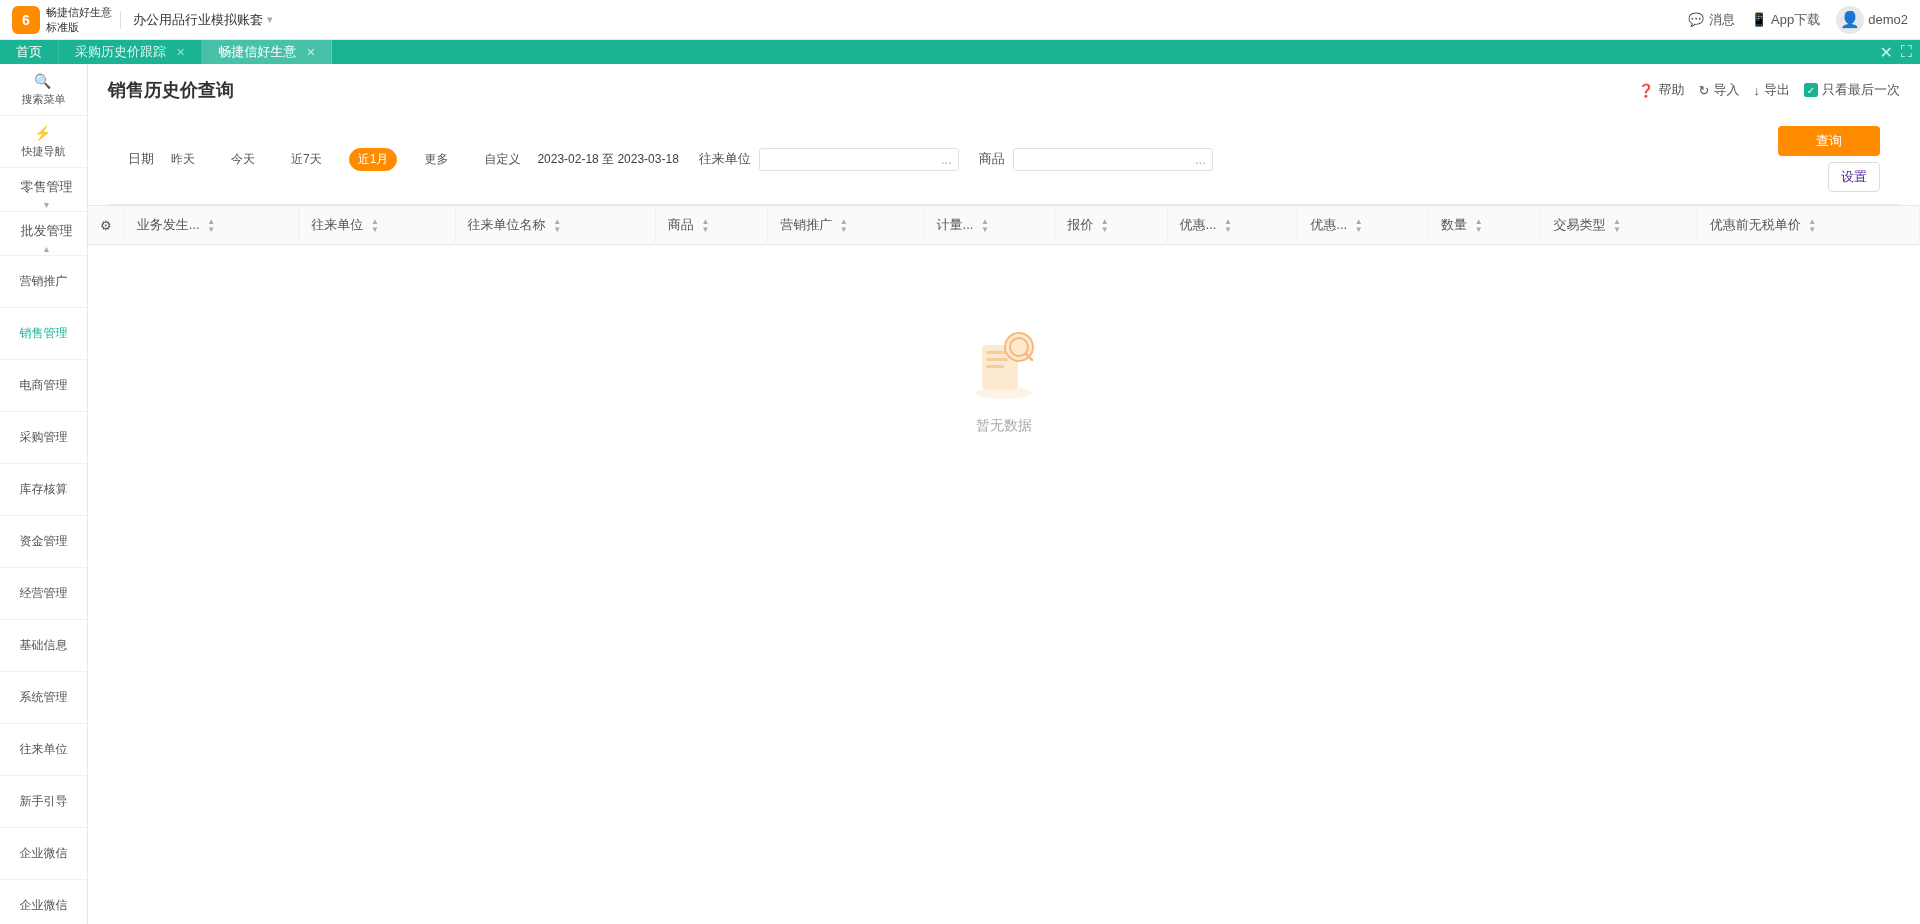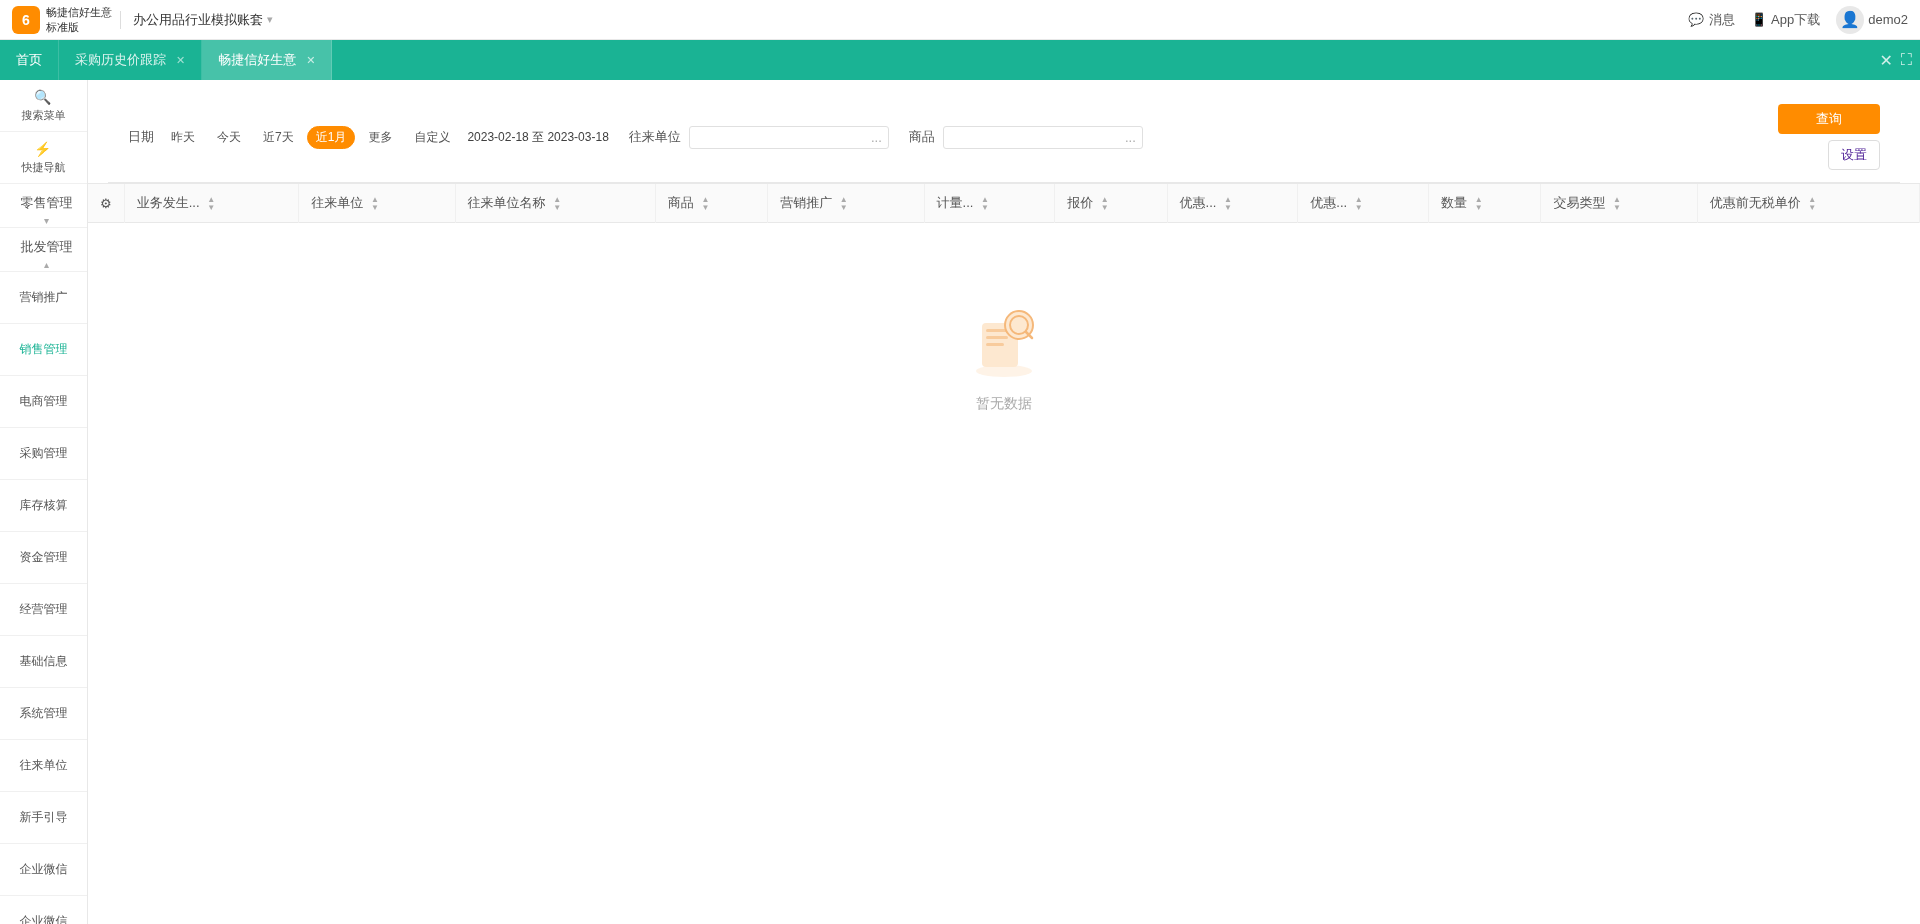--- a/index.html
+++ b/index.html
@@ -20,21 +20,21 @@
     .logo-area { display: flex; align-items: center; gap: 6px; cursor: pointer; }
     .logo-icon { width: 28px; height: 28px; background: #ff8c00; border-radius: 6px; display: flex; align-items: center; justify-content: center; color: white; font-weight: bold; font-size: 14px; }
     .logo-text { font-size: 11px; color: #333; line-height: 1.3; }
     .topbar-title { font-size: 13px; color: #333; padding-left: 12px; border-left: 1px solid #ddd; display: flex; align-items: center; gap: 4px; }
     .topbar-right { display: flex; align-items: center; gap: 16px; }
     .topbar-btn { display: flex; align-items: center; gap: 4px; color: #555; cursor: pointer; font-size: 13px; }
     .avatar { width: 28px; height: 28px; border-radius: 50%; background: #e8e8e8; overflow: hidden; display: flex; align-items: center; justify-content: center; }
 
     
     .tabbar {
-      height: 40px;
+      height: 24px;
       background: #1ab394;
       display: flex;
       align-items: stretch;
       flex-shrink: 0;
     }
     .tab {
       display: flex;
       align-items: center;
       padding: 0 16px;
       cursor: pointer;
@@ -151,21 +151,21 @@
       flex-wrap: wrap;
       border-bottom: 1px solid #e8e8e8;
       flex-shrink: 0;
     }
     .filter-group {
       display: flex;
       align-items: center;
       gap: 8px;
     }
     .filter-label { color: #555; font-size: 13px; white-space: nowrap; }
-    .date-btns { display: flex; gap: 4px; align-items: flex-end; }
+    .date-btns { display: flex; gap: 18px; align-items: flex-end; }
     .date-btn {
       padding: 2px 8px;
       border: 1px solid transparent;
       border-radius: 3px;
       cursor: pointer;
       font-size: 12px;
       color: #555;
       background: transparent;
     }
     .date-btn.active {
@@ -378,20 +378,41 @@
     </div>
     <div class="sidebar-item">
       <span style="font-size:12px;">企业微信</span>
     </div>
 
   </div>
 
   <div class="content">
 
     <div class="page-header">
+      <div class="page-title-row">
+        <div class="page-title">销售历史价查询</div>
+        <div class="page-actions">
+          <div class="page-action">
+            <span>❓</span>
+            <span>帮助</span>
+          </div>
+          <div class="page-action">
+            <span>↻</span>
+            <span>导入</span>
+          </div>
+          <div class="page-action">
+            <span>↓</span>
+            <span>导出</span>
+          </div>
+          <div class="checkbox-label">
+            <div class="checkbox-checked">✓</div>
+            <span>只看最后一次</span>
+          </div>
+        </div>
+      </div>
 
       <div class="filter-bar">
         <div class="filter-group">
           <span class="filter-label">日期</span>
           <div class="date-btns">
             <button class="date-btn">昨天</button>
             <button class="date-btn">今天</button>
             <button class="date-btn">近7天</button>
             <button class="date-btn active">近1月</button>
             <button class="date-btn">更多</button>

